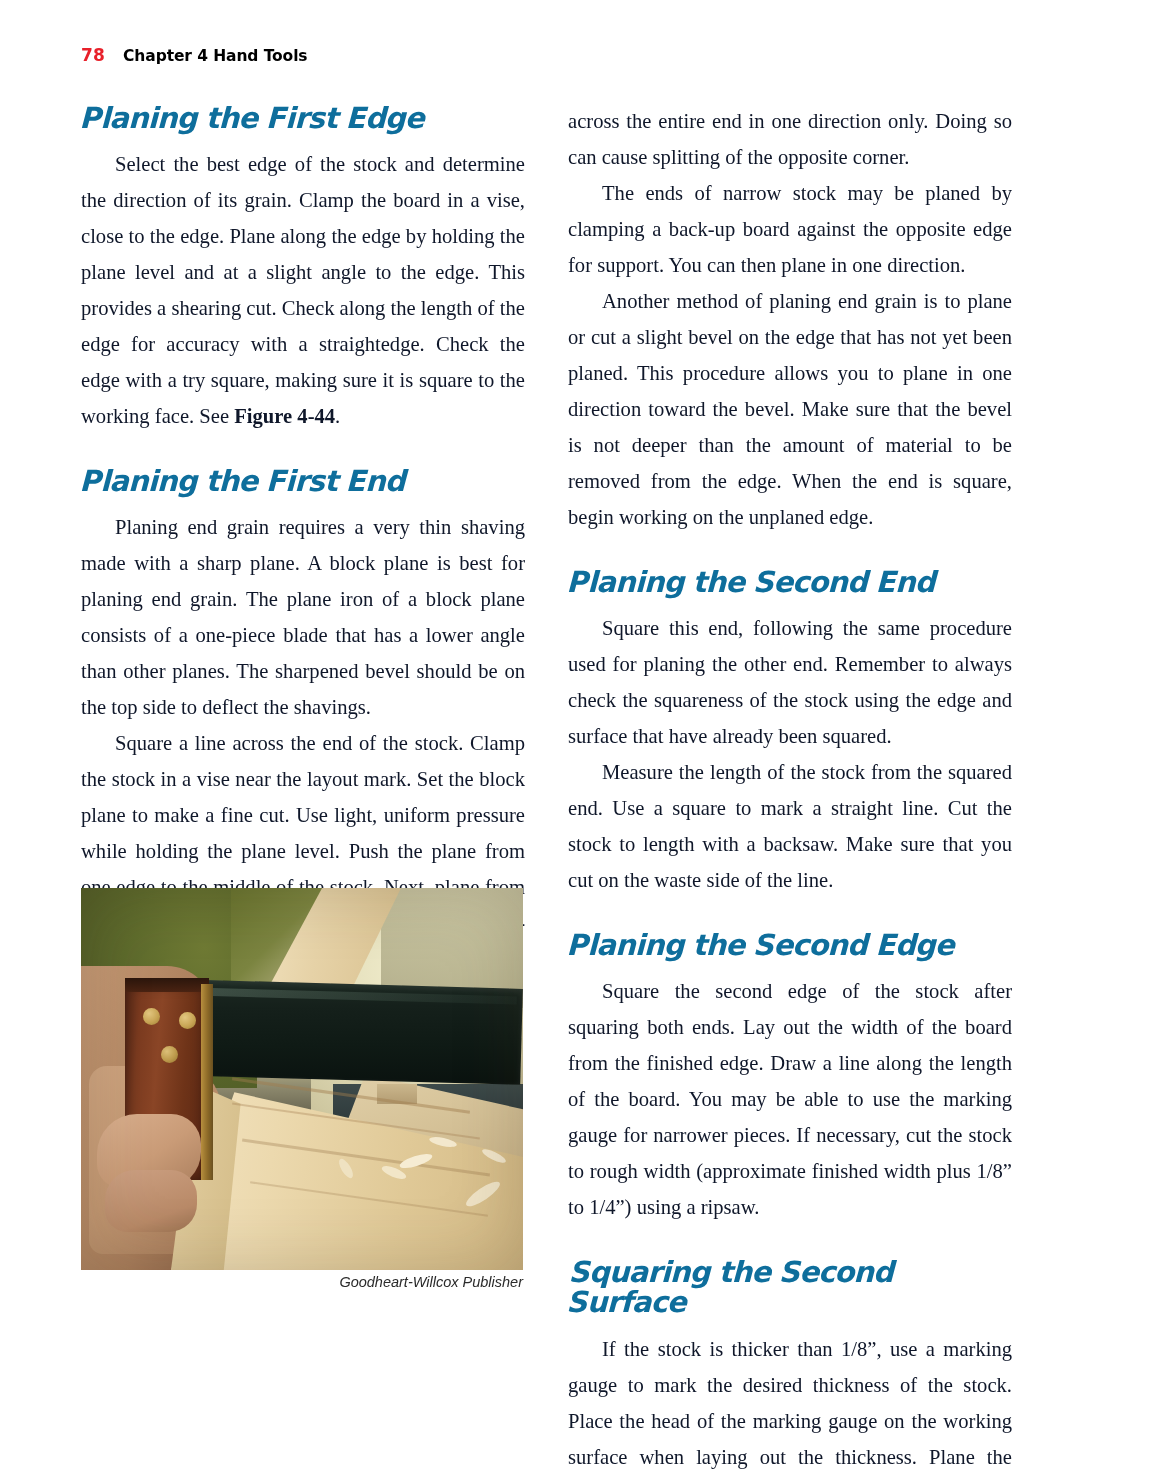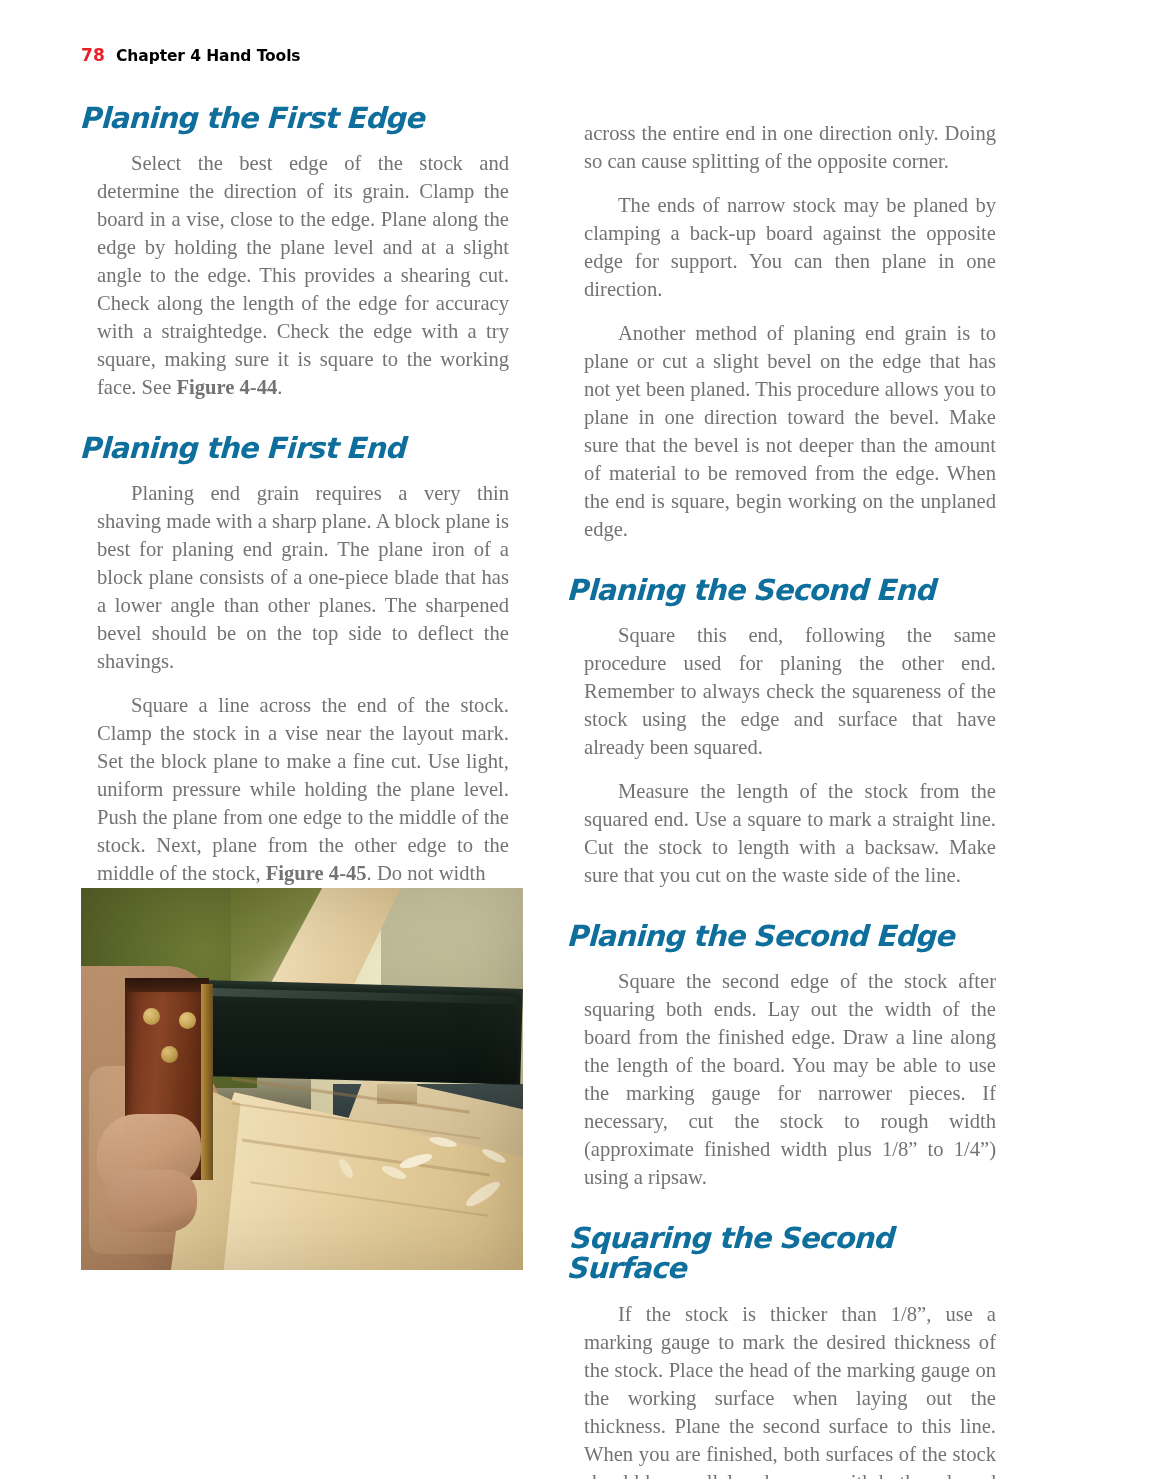--- a/index.html
+++ b/index.html
@@ -16,21 +16,21 @@
     font-family: "Liberation Serif", serif;
   }
 
   
   .running-head {
     position: absolute;
     left: 81px;
     top: 45px;
     display: flex;
     align-items: baseline;
-    gap: 11px;
+    gap: 18px;
     white-space: nowrap;
   }
   .folio {
     color: #e8202a;
     font-family: "DejaVu Sans", sans-serif;
     font-weight: bold;
     font-size: 17px;
     letter-spacing: 0.2px;
   }
   .head-chapter {
@@ -58,28 +58,28 @@
     font-size: 29px;
     line-height: 1.04;
     color: #0e6e9c;
     letter-spacing: -0.9px;
     transform: skewX(-4deg);
     transform-origin: left bottom;
   }
   h2.section-head.gap-top { margin-top: 32px; }
 
   p.body {
-    margin: 16px;
+    margin: 0;
     text-align: justify;
     text-justify: inter-word;
     text-indent: 34px;
     font-family: "Liberation Serif", serif;
     font-size: 20.6px;
-    line-height: 28px;
-    color: #737373;
+    line-height: 36px;
+    color: #0f172a;
     hyphens: manual;
   }
   p.body + p.body { margin-top: 0; }
   p.body b { font-weight: bold; }
 
   
   .figure {
     position: absolute;
     left: 81px;
     top: 888px;
@@ -290,16 +290,17 @@
 
       <div class="ph-shav1"></div>
       <div class="ph-shav2"></div>
       <div class="ph-shav3"></div>
       <div class="ph-shav4"></div>
       <div class="ph-shav5"></div>
       <div class="ph-shav6"></div>
       <div class="ph-vign"></div>
     </div>
 
+    <div class="credit">Goodheart-Willcox Publisher</div>
 
   </div>
 
 </div>
 
 </body></html>

